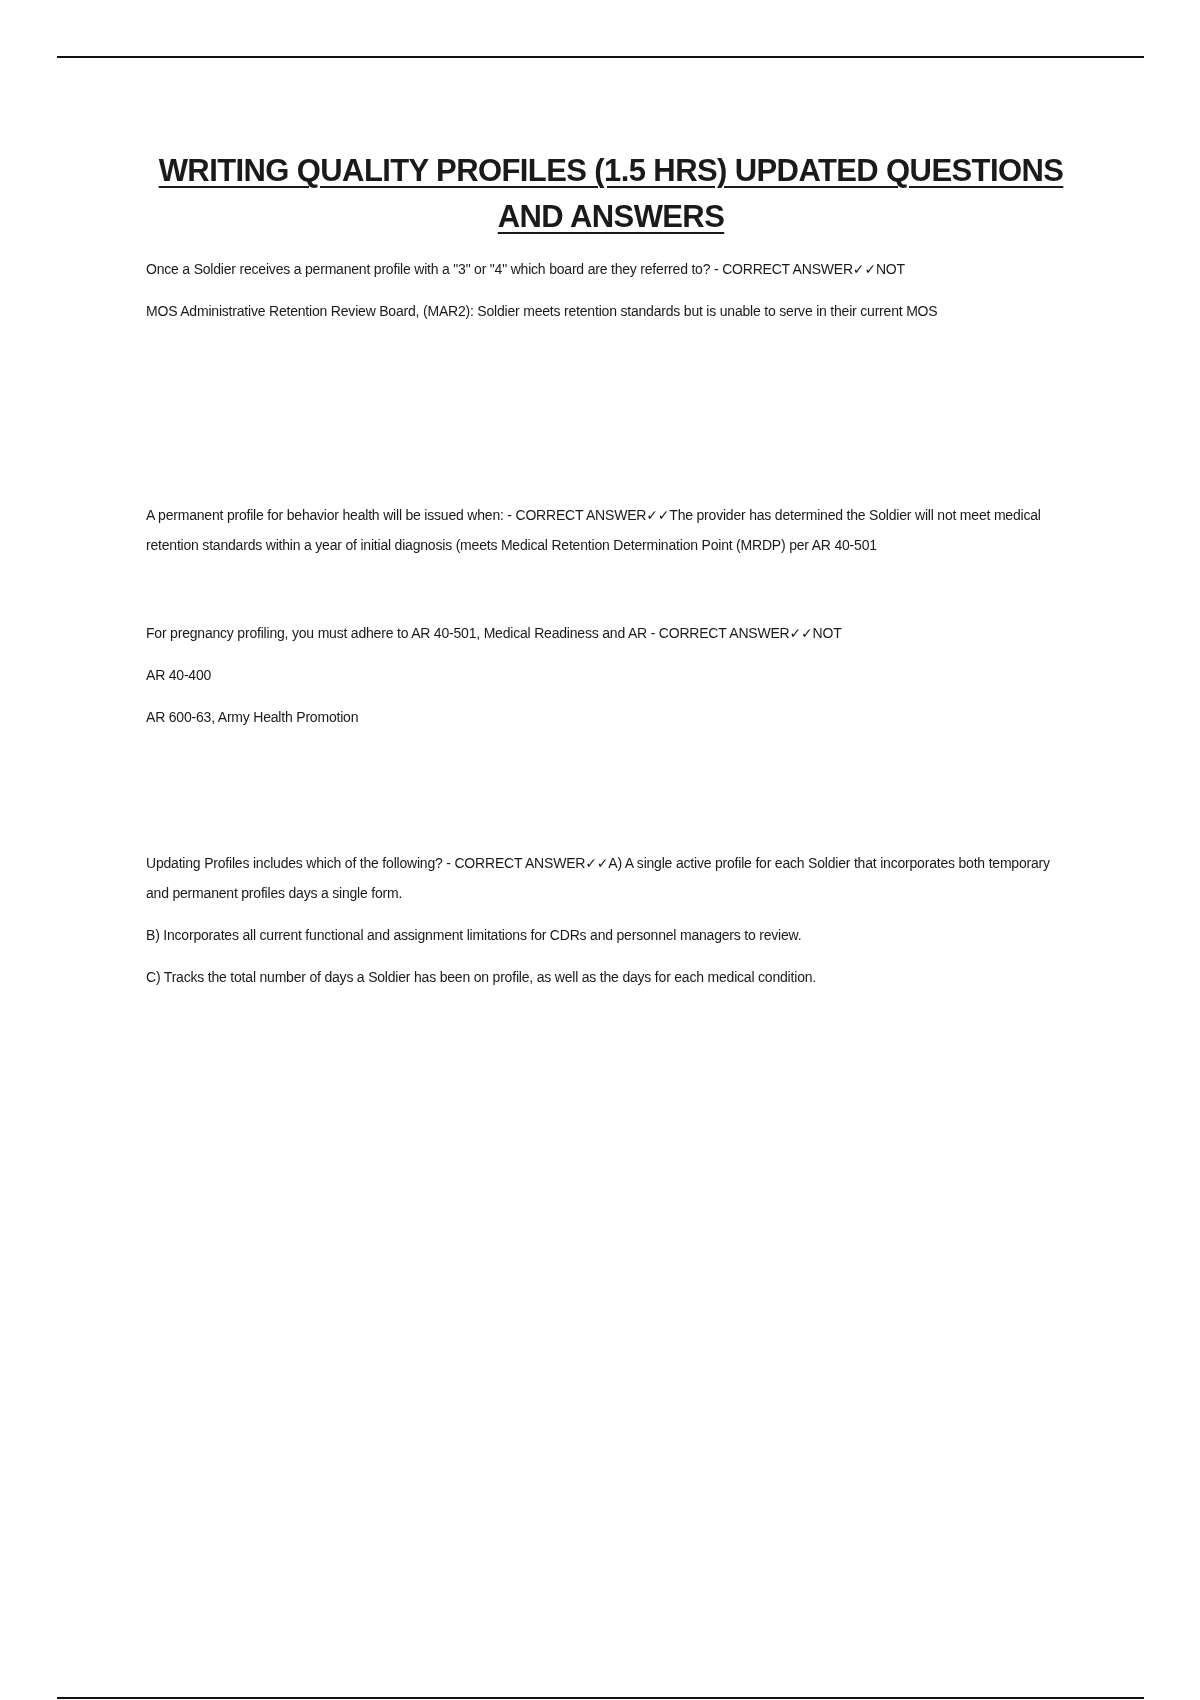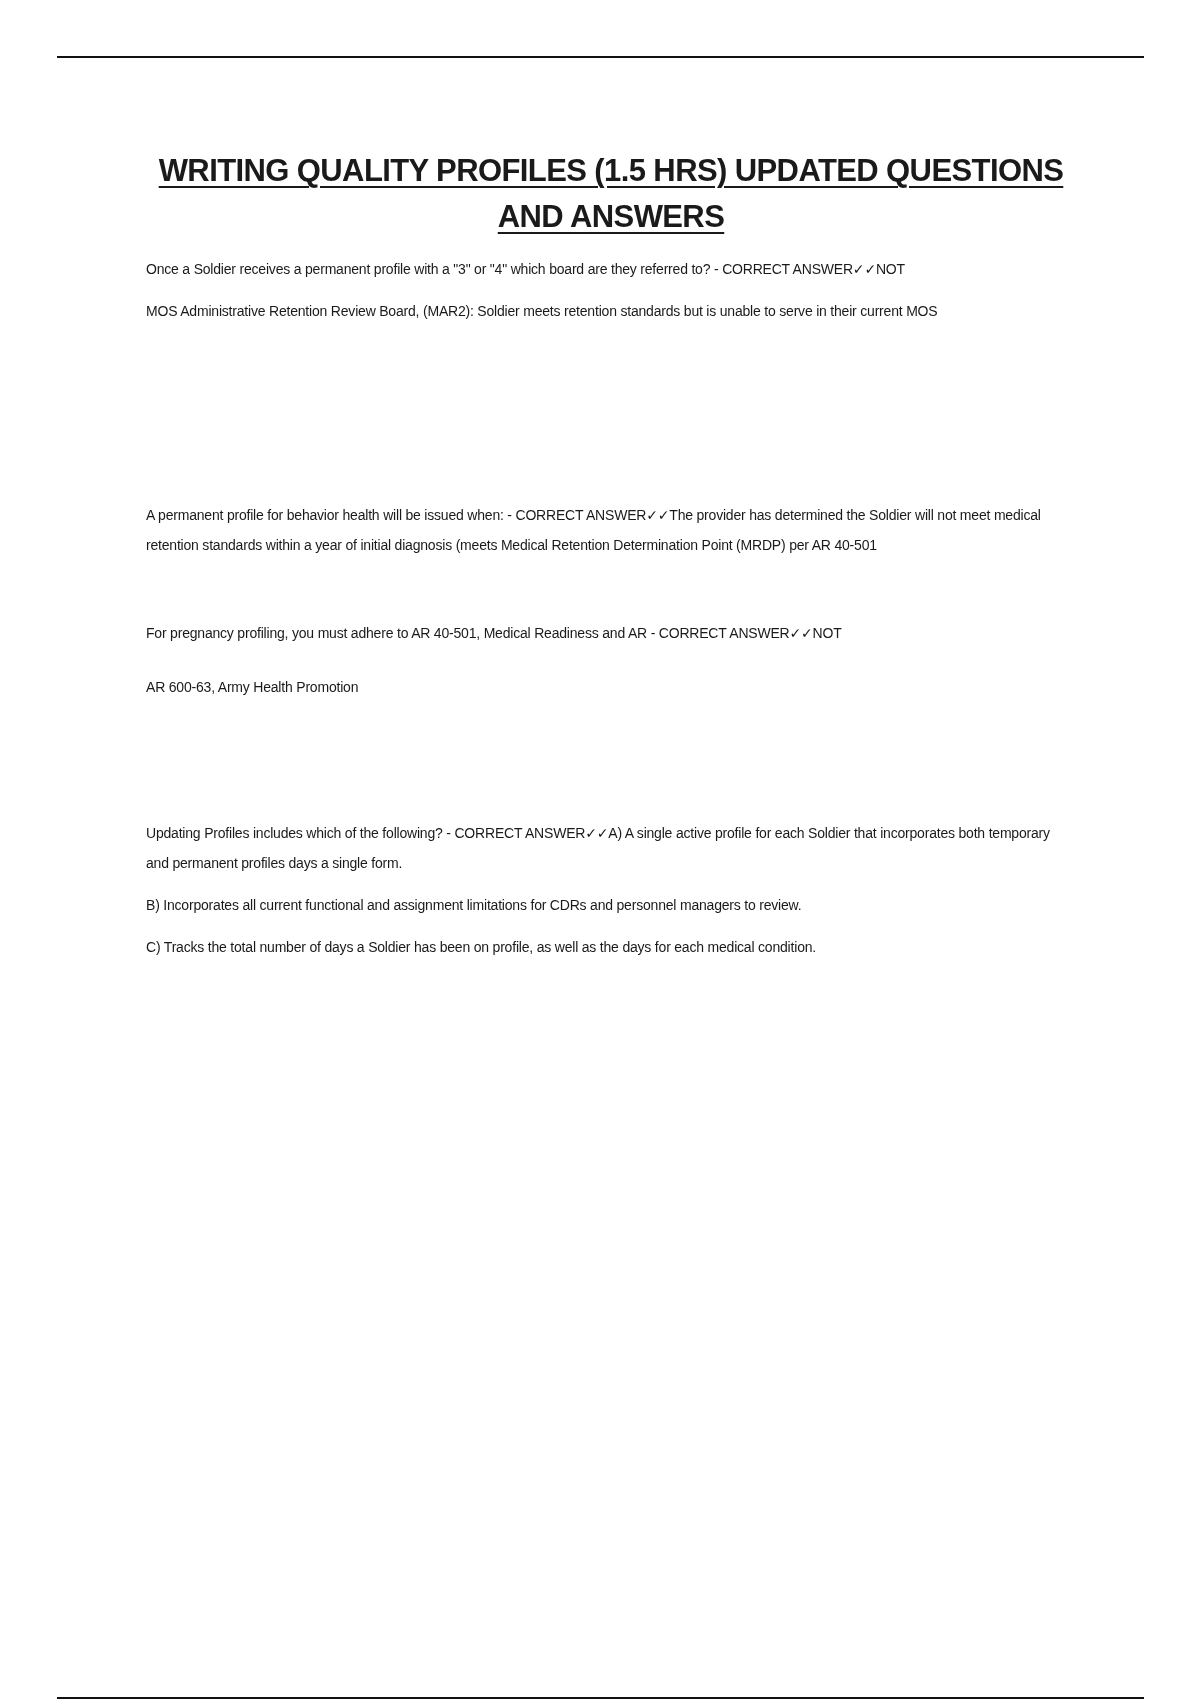--- a/index.html
+++ b/index.html
@@ -30,20 +30,21 @@
   <p class="para">Once a Soldier receives a permanent profile with a "3" or "4" which board are they referred to? - CORRECT ANSWER✓✓NOT</p>
   <div class="gap-s"></div>
   <p class="para">MOS Administrative Retention Review Board, (MAR2): Soldier meets retention standards but is unable to serve in their current MOS</p>
   <div class="gap-l"></div>
   <div class="gap-l"></div>
   <div class="gap-l"></div>
   <p class="para">A permanent profile for behavior health will be issued when: - CORRECT ANSWER✓✓The provider has determined the Soldier will not meet medical retention standards within a year of initial diagnosis (meets Medical Retention Determination Point (MRDP) per AR 40-501</p>
   <div class="gap-l"></div>
   <p class="para">For pregnancy profiling, you must adhere to AR 40-501, Medical Readiness and AR - CORRECT ANSWER✓✓NOT</p>
   <div class="gap-s"></div>
+  <p class="para">AR 40-400</p>
   <div class="gap-s"></div>
   <p class="para">AR 600-63, Army Health Promotion</p>
   <div class="gap-l"></div>
   <div class="gap-l"></div>
   <p class="para">Updating Profiles includes which of the following? - CORRECT ANSWER✓✓A) A single active profile for each Soldier that incorporates both temporary and permanent profiles days a single form.</p>
   <div class="gap-s"></div>
   <p class="para">B) Incorporates all current functional and assignment limitations for CDRs and personnel managers to review.</p>
   <div class="gap-s"></div>
   <p class="para">C) Tracks the total number of days a Soldier has been on profile, as well as the days for each medical condition.</p>
 </div>

